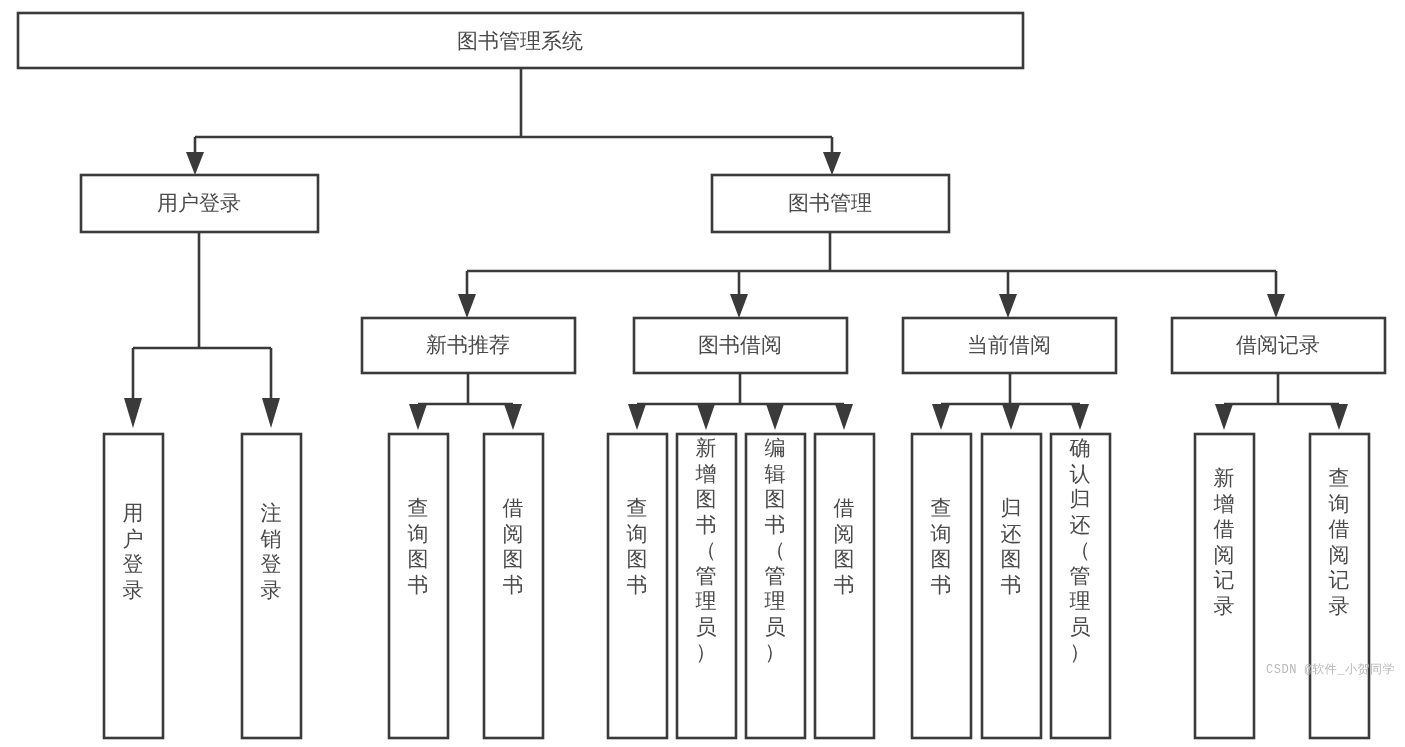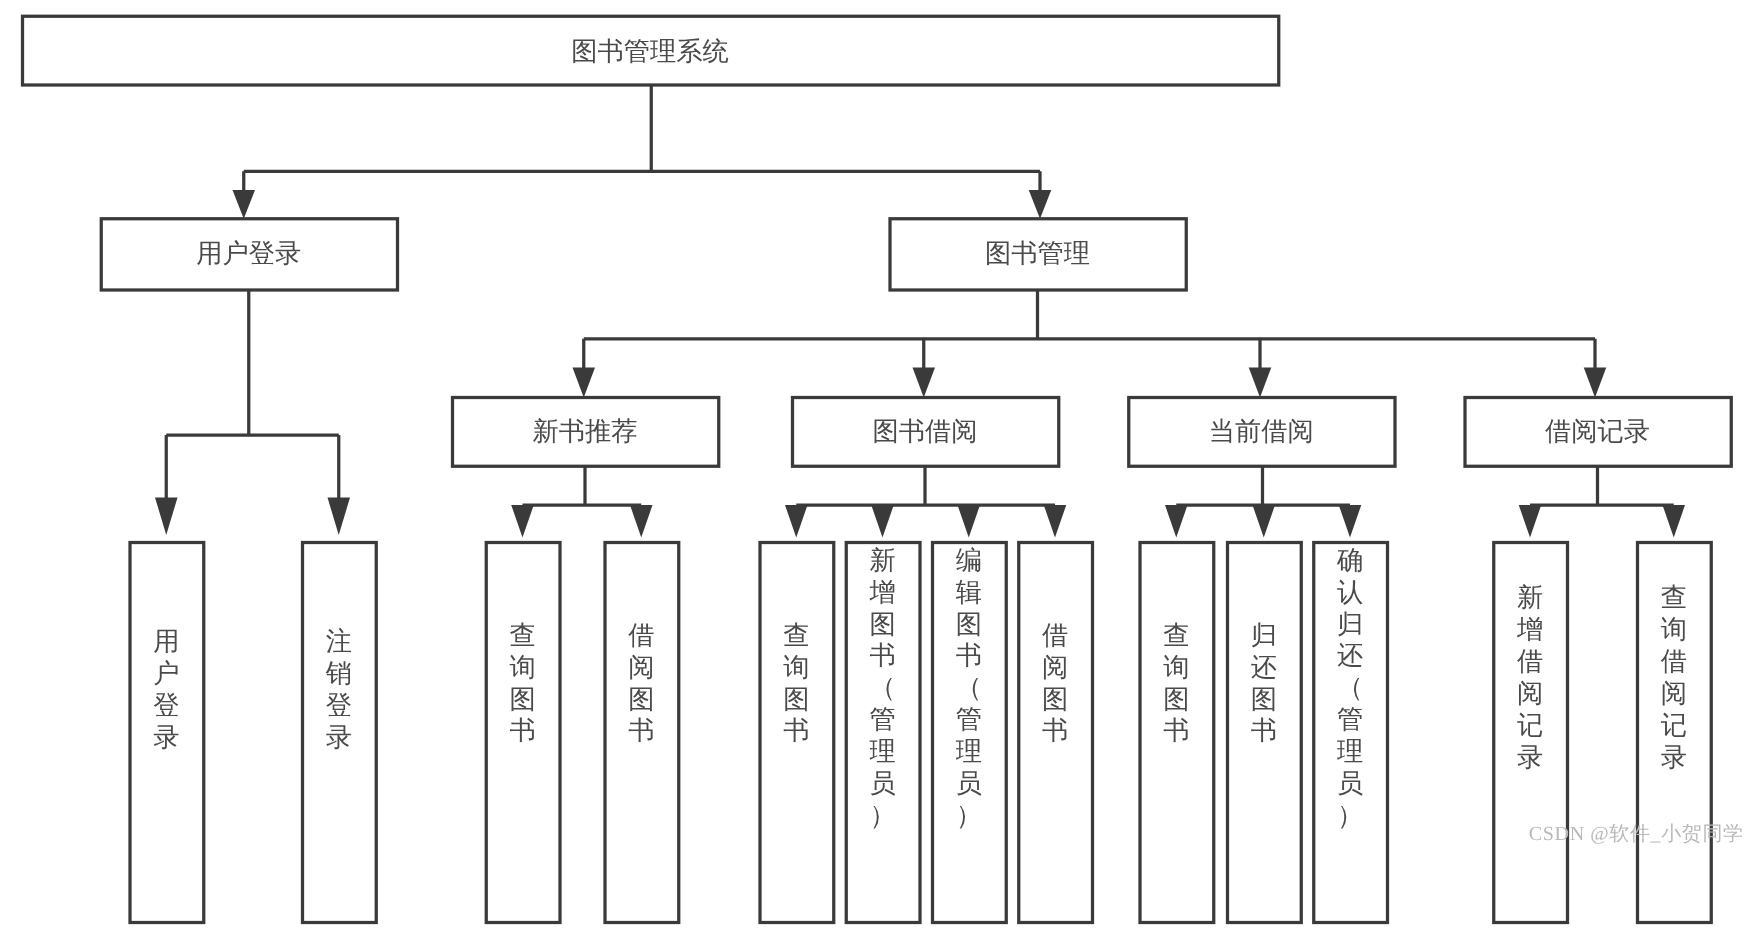--- a/index.html
+++ b/index.html
@@ -49,22 +49,22 @@
     fill: #4a4a4a;
     font-family: "DejaVu Sans", "Liberation Sans", sans-serif;
     font-size: 21px;
     text-anchor: middle;
   }
   .watermark {
     position: absolute;
     right: 10px;
     bottom: 4px;
     color: #b8b8b8;
-    font-size: 16px;
-    font-family: Liberation Serif, serif;
+    font-size: 12px;
+    font-family: Liberation Mono, monospace;
     letter-spacing: 0.5px;
     white-space: nowrap;
     pointer-events: none;
   }
 </style>
 </head>
 <body>
 
 <div id="diagram-root">
   <svg class="diagram" viewBox="0 0 1405 747">

